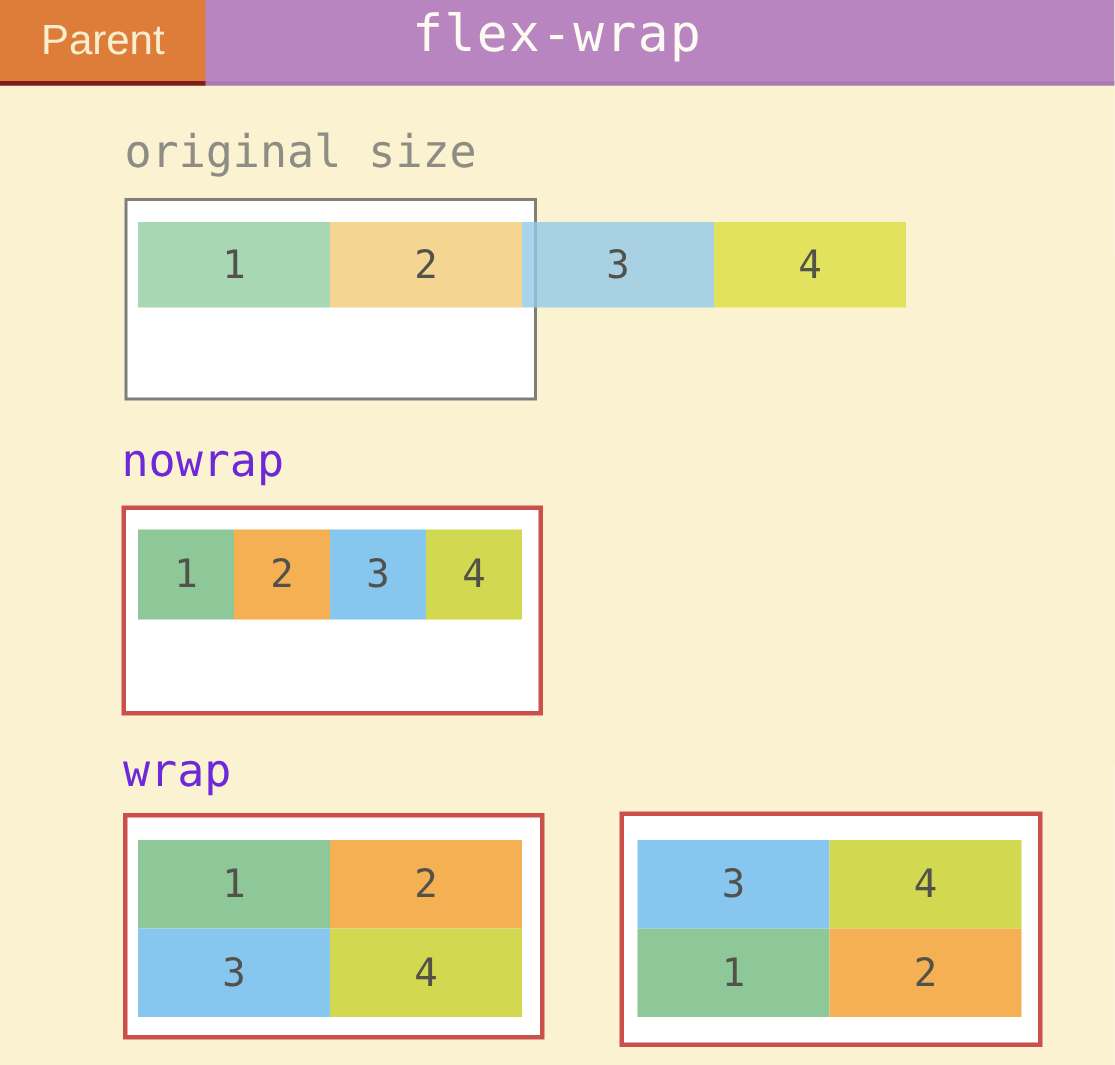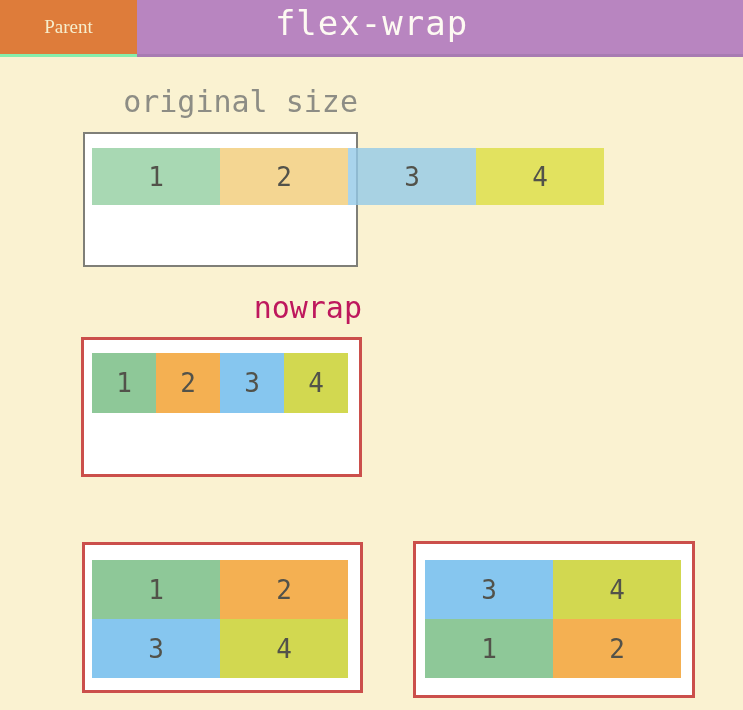--- a/index.html
+++ b/index.html
@@ -27,37 +27,37 @@
     display: flex; align-items: center; justify-content: center;
     color: #fdfaf2;
     font-size: 34px;
     letter-spacing: 1px;
   }
   .parent-tab {
     position: absolute;
     left: 0; top: 0;
     width: 137px; height: 57px;
     background: #de7c3a;
-    border-bottom: 3px solid #86efac;
+    border-bottom: 3px solid #7f1d1d;
     box-sizing: border-box;
     display: flex; align-items: center; justify-content: center;
     color: #f6eecd;
-    font-size: 19px;
-    font-family: Liberation Serif, serif;
+    font-size: 28px;
+    font-family: Liberation Sans, sans-serif;
   }
   
   .section-label {
     position: absolute;
-    text-align: right;
+    text-align: left;
     font-size: 30px;
     line-height: 36px;
     white-space: nowrap;
   }
   .label-gray { color: #8d8d85; }
-  .label-red  { color: #be185d; }
+  .label-red  { color: #6d28d9; }
   #orig-label  { left: 83px;  top: 84px;  width: 275px; }
   #nowrap-label{ left: 81px;  top: 290px; width: 281px; }
   #wrap-label  { left: 82px;  top: 497px; width: 281px; }
   #wrapr-label { left: 413px; top: 497px; width: 282px; }
   
   .fbox {
     position: absolute;
     background: #ffffff;
     box-sizing: border-box;
   }
@@ -112,20 +112,21 @@
   <div class="section-label label-red" id="nowrap-label">nowrap</div>
   <div class="fbox red-border" id="nowrap-box">
     <div class="items" id="nowrap-items">
         <div class="item" style="background: rgb(142, 200, 152);">1</div>
         <div class="item" style="background: rgb(244, 176, 82);">2</div>
         <div class="item" style="background: rgb(134, 198, 239);">3</div>
         <div class="item" style="background: rgb(210, 216, 80);">4</div>
       </div>
   </div>
 
+  <div class="section-label label-red" id="wrap-label">wrap</div>
   <div class="fbox red-border" id="wrap-box">
     <div class="items" id="wrap-items">
         <div class="item" style="background: rgb(142, 200, 152);">1</div>
         <div class="item" style="background: rgb(244, 176, 82);">2</div>
         <div class="item" style="background: rgb(134, 198, 239);">3</div>
         <div class="item" style="background: rgb(210, 216, 80);">4</div>
       </div>
   </div>
 
   <div class="fbox red-border" id="wrapr-box">

